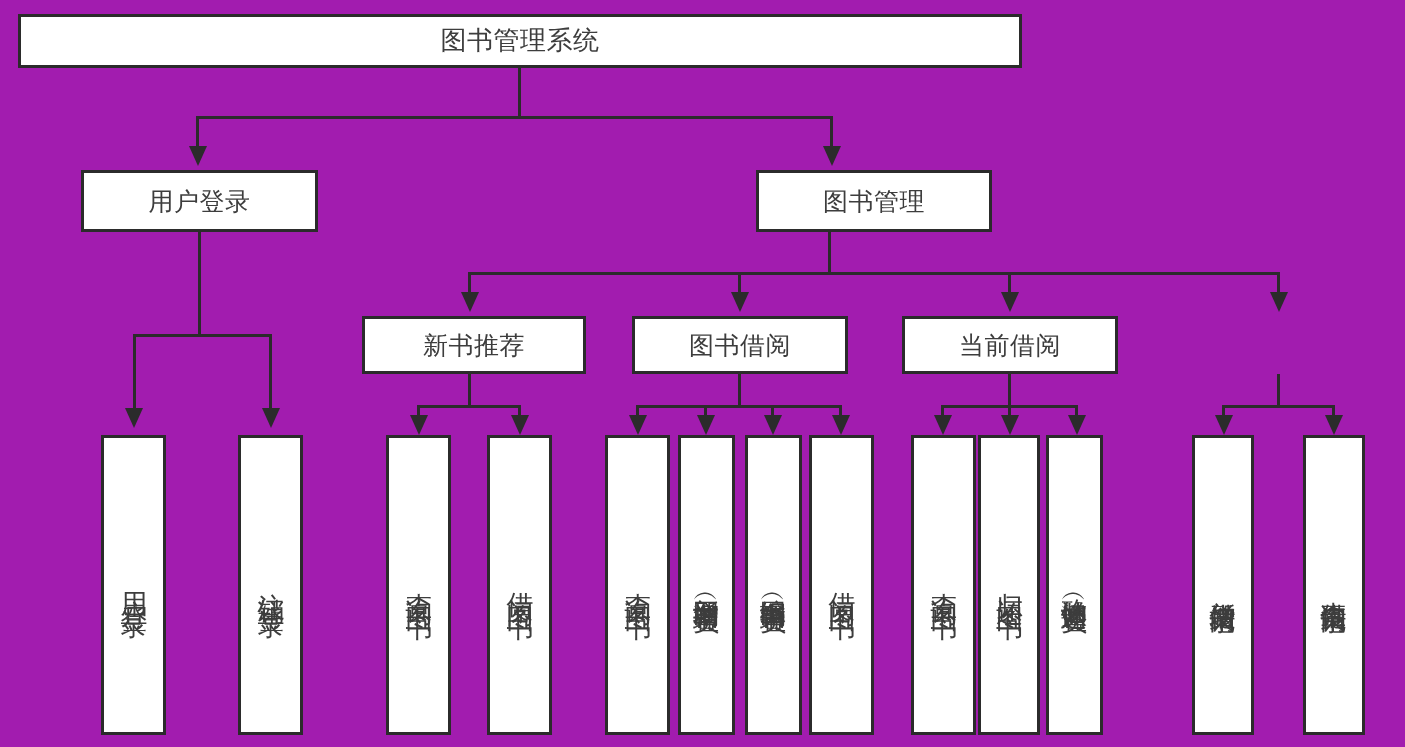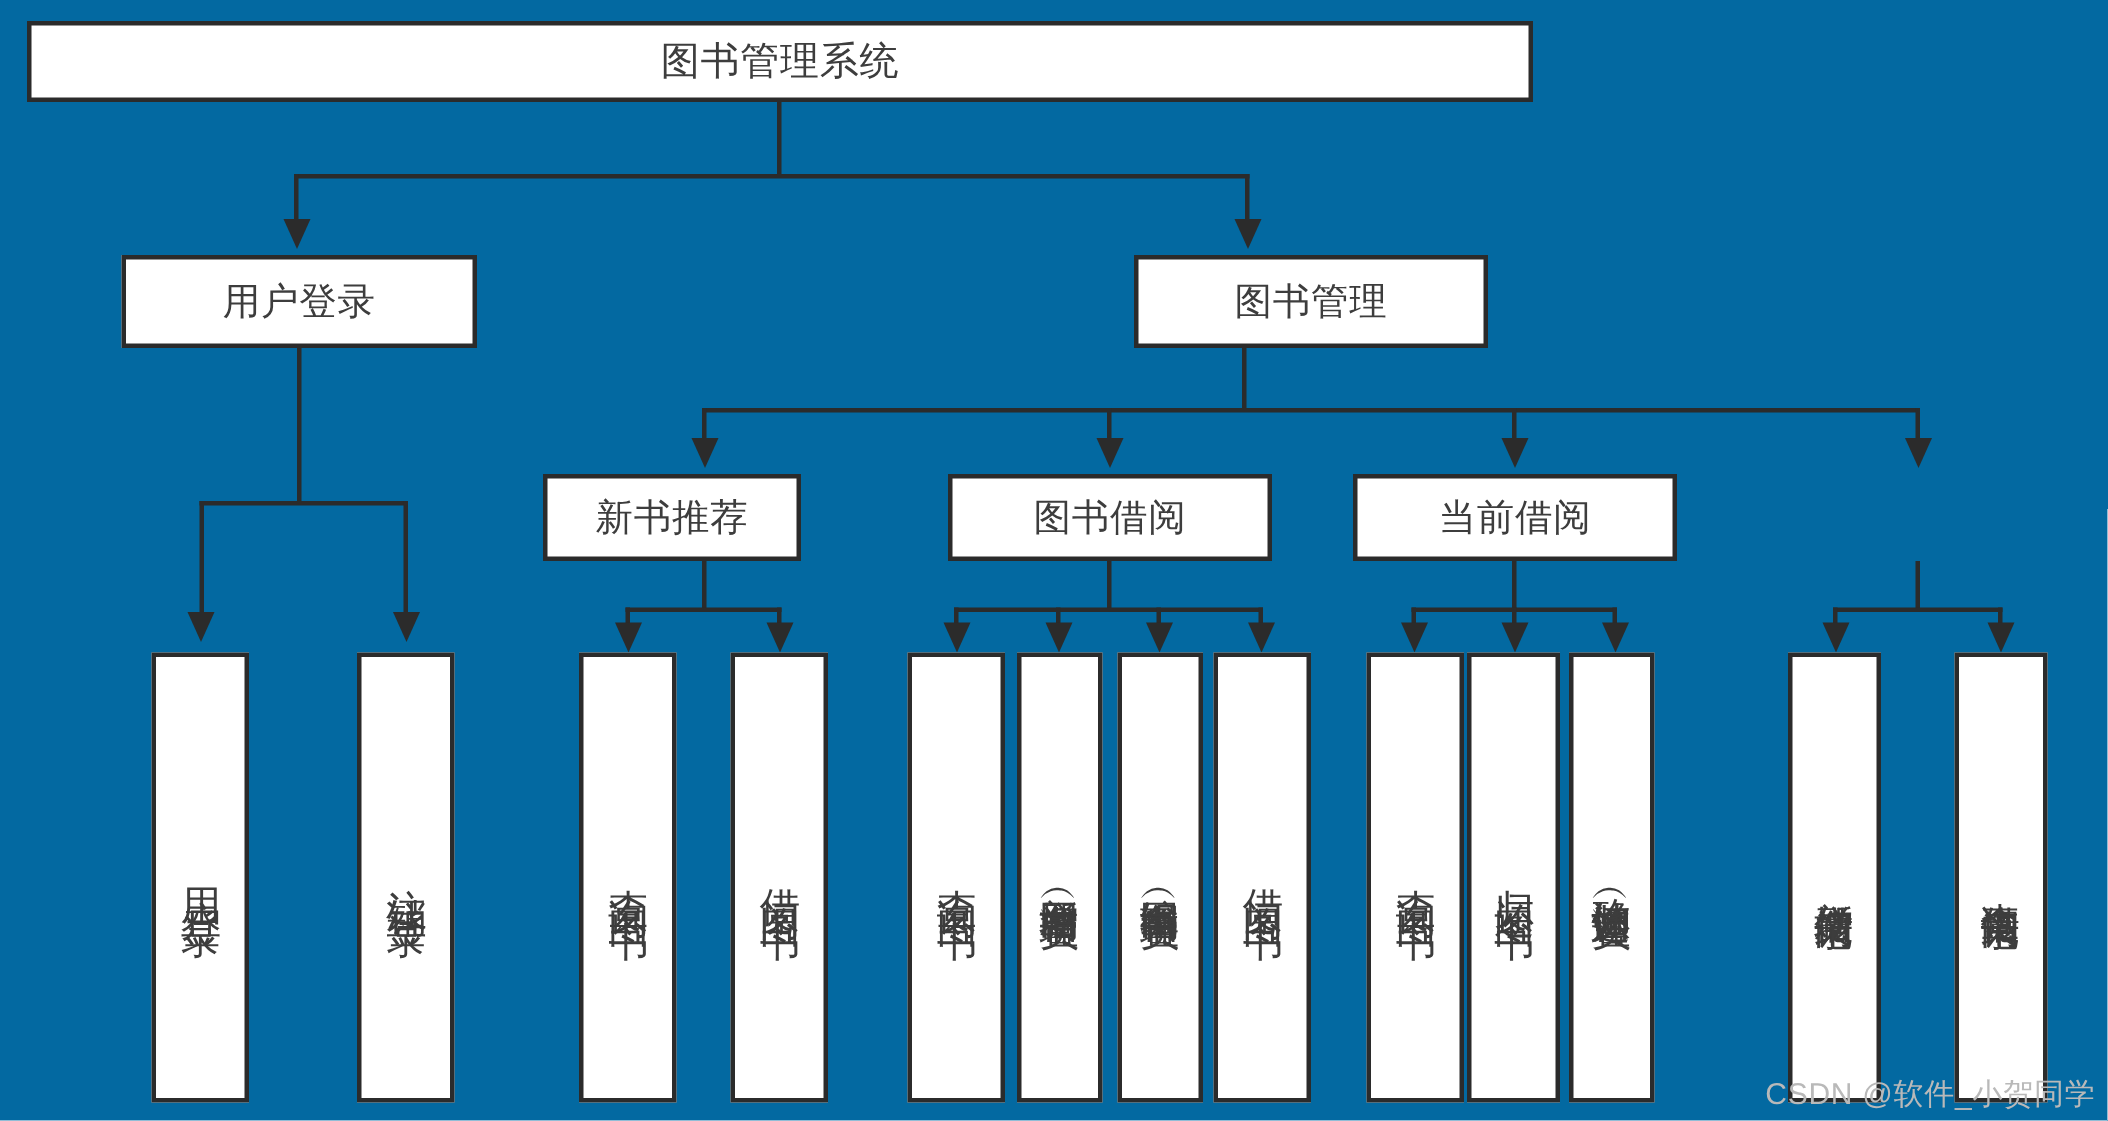--- a/index.html
+++ b/index.html
@@ -7,21 +7,21 @@
     padding: 0;
     background: #ffffff;
   }
   body {
     font-family: "Liberation Sans", "DejaVu Sans", sans-serif;
   }
   #canvas {
     position: relative;
     width: 1405px;
     height: 747px;
-    background: #0369a1;
+    background: #a21caf;
     overflow: hidden;
   }
   
   .box {
     position: absolute;
     box-sizing: border-box;
     border: 3px solid #2b2b2b;
     background: #ffffff;
     display: flex;
     align-items: center;
@@ -135,21 +135,21 @@
 
   <div class="ln vln" style="left:738px; top:272px; width:3px; height:22px;"></div>
   <div class="arrow" style="left:731px; top:292px;"></div>
 
   <div class="ln vln" style="left:1008px; top:272px; width:3px; height:22px;"></div>
   <div class="arrow" style="left:1001px; top:292px;"></div>
 
   <div class="ln vln" style="left:1277px; top:272px; width:3px; height:22px;"></div>
   <div class="arrow" style="left:1270px; top:292px;"></div>
 
-  <div class="box h" style="left:362px; top:316px; width:172px; height:58px;">
+  <div class="box h" style="left:362px; top:316px; width:224px; height:58px;">
     <span class="label">新书推荐</span>
   </div>
   <div class="box h" style="left:902px; top:316px; width:216px; height:58px;">
     <span class="label">当前借阅</span>
   </div>
   <div class="box h" style="left:632px; top:316px; width:216px; height:58px;">
     <span class="label">图书借阅</span>
   </div>
 
   <div class="ln vln" style="left:468px; top:374px; width:3px; height:33px;"></div>
@@ -223,15 +223,14 @@
     <span class="label">确认归还（管理员）</span>
   </div>
 
   <div class="box v tight" style="left:1192px; top:435px; width:62px; height:300px;">
     <span class="label">新增借阅记录</span>
   </div>
   <div class="box v tight" style="left:1303px; top:435px; width:62px; height:300px;">
     <span class="label">查询借阅记录</span>
   </div>
 
-  <div id="watermark">CSDN @软件_小贺同学</div>
 
 </div>
 
 </body></html>

